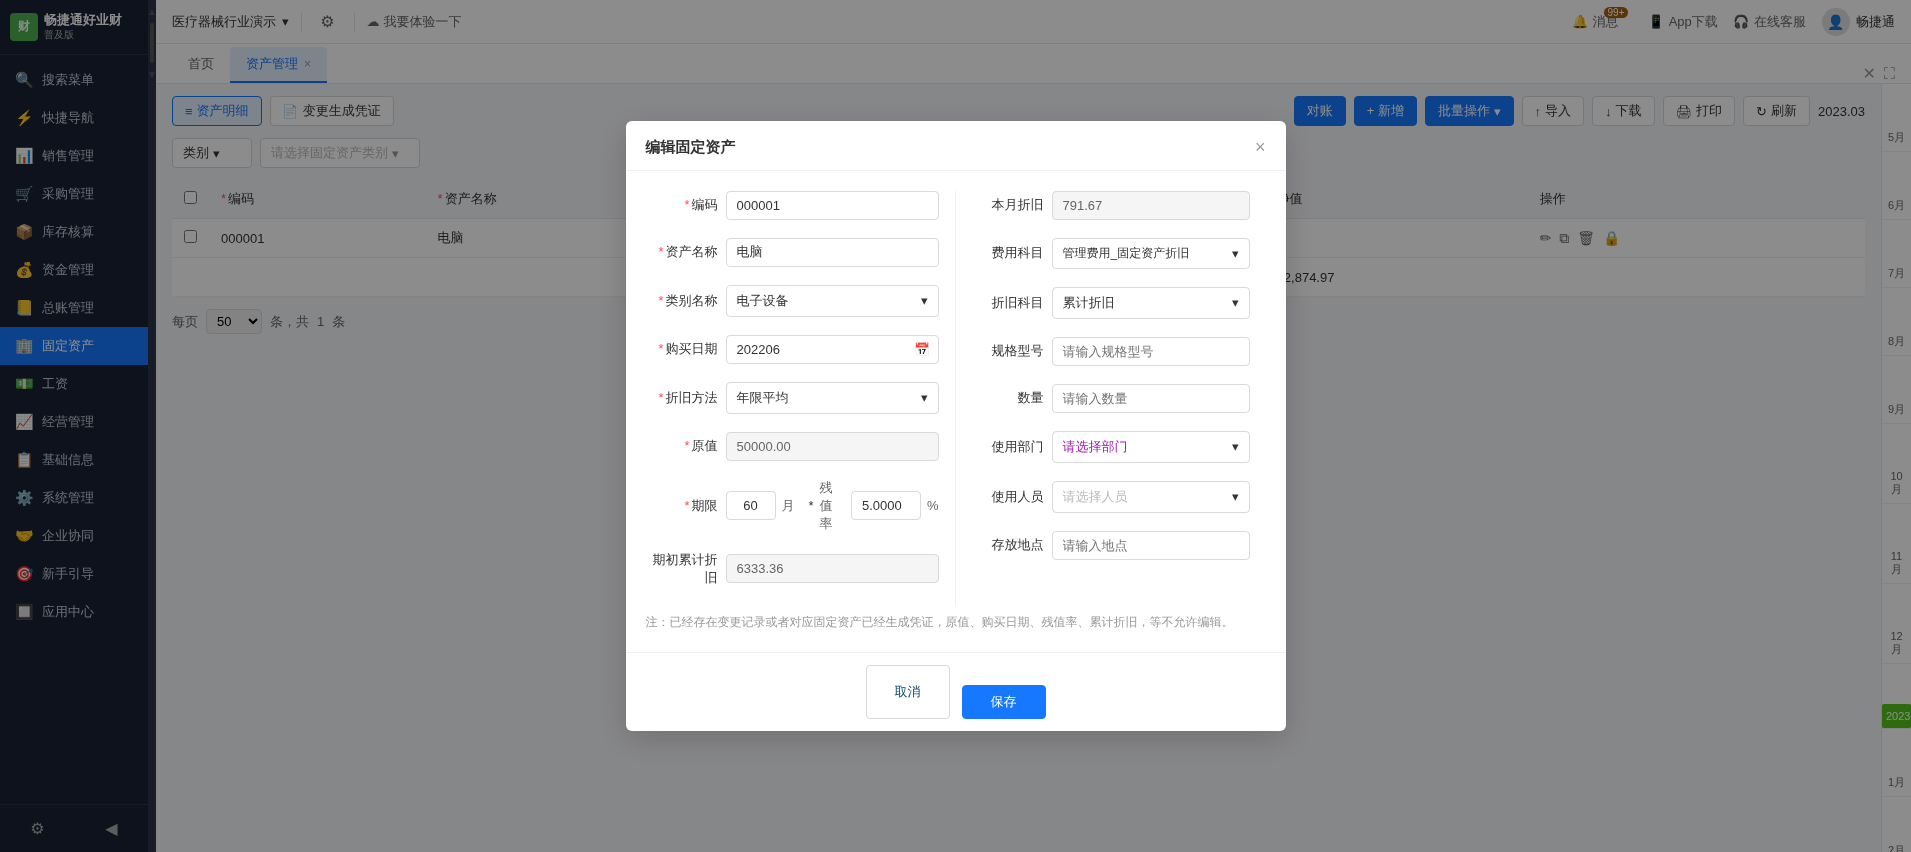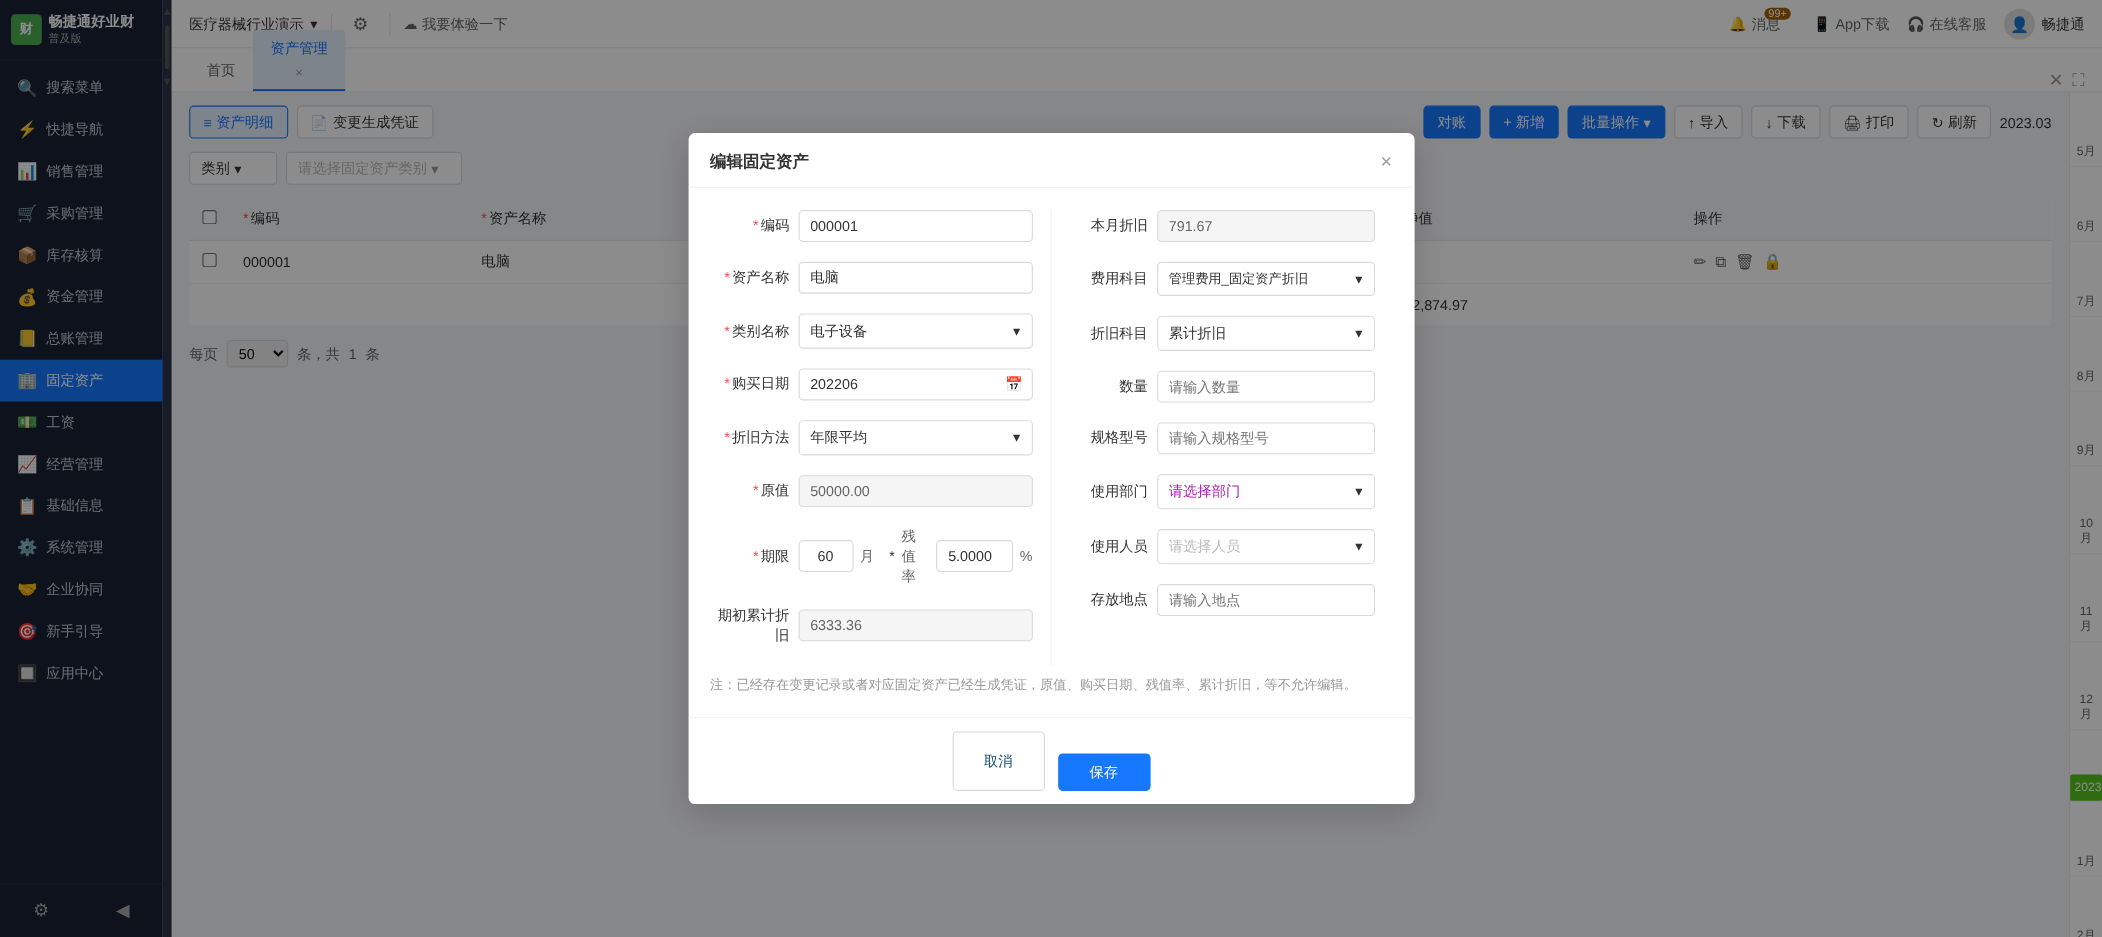--- a/index.html
+++ b/index.html
@@ -31,21 +31,21 @@
     .topbar-gear { width: 28px; height: 28px; display: flex; align-items: center; justify-content: center; cursor: pointer; color: #666; font-size: 16px; }
     .topbar-experience { display: flex; align-items: center; gap: 4px; color: #666; font-size: 13px; cursor: pointer; }
     .topbar-right { margin-left: auto; display: flex; align-items: center; gap: 16px; }
     .topbar-badge-item { display: flex; align-items: center; gap: 4px; cursor: pointer; color: #666; font-size: 13px; position: relative; }
     .badge { background: #a16207; color: #fff; border-radius: 10px; padding: 0 4px; font-size: 10px; min-width: 18px; text-align: center; position: absolute; top: -6px; right: -10px; }
     .topbar-avatar { width: 28px; height: 28px; background: #e0e0e0; border-radius: 50%; display: flex; align-items: center; justify-content: center; color: #666; font-size: 14px; cursor: pointer; }
 
     
     .tabs { height: 40px; background: #fff; border-bottom: 1px solid #e8e8e8; display: flex; align-items: flex-end; padding: 0 16px; gap: 0; }
     .tab { padding: 8px 16px; cursor: pointer; font-size: 13px; color: #666; border-bottom: 2px solid transparent; display: flex; align-items: center; gap: 6px; }
-    .tab.active { color: #1677ff; border-bottom-color: #1677ff; background: #e6f0ff; border-radius: 4px 4px 0 0; flex-direction: column; }
+    .tab.active { color: #1677ff; border-bottom-color: #1677ff; background: #e6f0ff; border-radius: 4px 4px 0 0; }
     .tab-close { font-size: 12px; color: #999; cursor: pointer; }
     .tab-expand { margin-left: auto; font-size: 16px; color: #999; cursor: pointer; display: flex; align-items: center; gap: 6px; }
 
     
     .content { flex: 1; display: flex; overflow: hidden; position: relative; }
     .content-inner { flex: 1; overflow: auto; padding: 12px 16px; background: #f5f6fa; }
 
     
     .toolbar { display: flex; align-items: center; gap: 8px; margin-bottom: 12px; }
     .toolbar-btn { padding: 5px 12px; border: 1px solid #d9d9d9; background: #fff; border-radius: 4px; cursor: pointer; font-size: 13px; display: flex; align-items: center; gap: 4px; color: #333; }
@@ -469,30 +469,30 @@
             <span>折旧科目</span>
           </label>
           <div class="form-select">
             <span>累计折旧</span>
             <span>▾</span>
           </div>
         </div>
 
         <div class="form-row">
           <label class="form-label">
+            <span>规格型号</span>
+          </label>
+          <input class="form-input" type="text" placeholder="请输入规格型号" style="">
+        </div>
+
+        <div class="form-row">
+          <label class="form-label">
             <span>数量</span>
           </label>
           <input class="form-input" type="text" placeholder="请输入数量" style="">
-        </div>
-
-        <div class="form-row">
-          <label class="form-label">
-            <span>规格型号</span>
-          </label>
-          <input class="form-input" type="text" placeholder="请输入规格型号" style="">
         </div>
 
         <div class="form-row">
           <label class="form-label">
             <span>使用部门</span>
           </label>
           <div class="form-select">
             <span style="color:#a21caf">请选择部门</span>
             <span>▾</span>
           </div>

